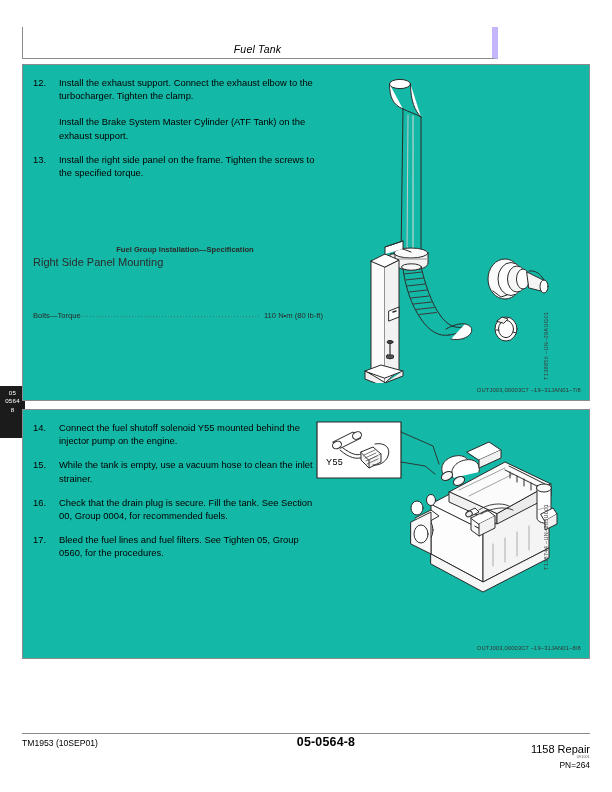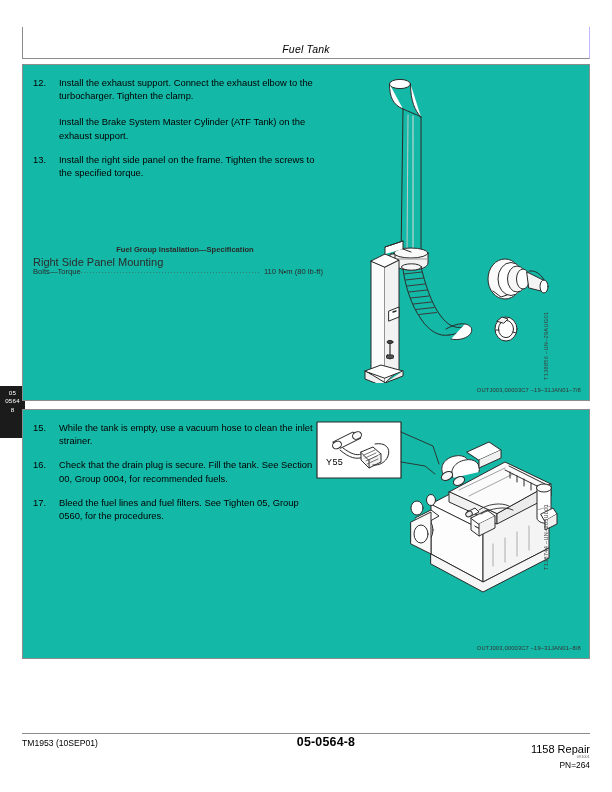--- a/index.html
+++ b/index.html
@@ -14,24 +14,24 @@
     font-family: "Liberation Sans", sans-serif;
     color: #000000;
     overflow: hidden;
   }
 
   
   .page-header {
     position: absolute;
     left: 22px;
     top: 27px;
-    width: 568px;
+    width: 476px;
     height: 32px;
     border-left: 1px solid #8c8c8c;
-    border-right: 1px solid #c4b5fd;
+    border-right: 6px solid #c4b5fd;
     border-bottom: 1px solid #8c8c8c;
     box-sizing: border-box;
   }
   .page-header .hdr-title {
     position: absolute;
     left: 0;
     right: 0;
     bottom: 3px;
     text-align: center;
     font-style: italic;
@@ -99,21 +99,21 @@
   }
   .spec-subject {
     font-size: 11px;
   }
   .spec-row {
     display: flex;
     align-items: flex-end;
     font-size: 7.6px;
     white-space: nowrap;
   }
-  .spec-row .spec-label { flex: 0 0 auto; }
+  .spec-row .spec-label { flex: 0 0 auto; margin-top: 44px; }
   .spec-row .dots {
     flex: 1 1 auto;
     overflow: hidden;
     white-space: nowrap;
     letter-spacing: 1px;
     font-size: 7.2px;
     position: relative;
     top: -1px;
     color: #4a4a4a;
   }
@@ -346,20 +346,24 @@
 
   <div class="fig-caption" id="cap-1">OUTJ003,00003C7   –19–31JAN01–7/8</div>
 </div>
 
 <div class="fig-id" id="fig-id-1">T138856  –UN–29AUG01</div>
 
 <div class="content-box" id="box-bottom">
 
   <div class="steps">
 
+    <div class="step">
+      <span class="num">14.</span>
+      <p class="para">Connect the fuel shutoff solenoid Y55 mounted behind the injector pump on the engine.</p>
+    </div>
 
     <div class="step">
       <span class="num">15.</span>
       <p class="para">While the tank is empty, use a vacuum hose to clean the inlet strainer.</p>
     </div>
 
     <div class="step">
       <span class="num">16.</span>
       <p class="para">Check that the drain plug is secure. Fill the tank. See Section 00, Group 0004, for recommended fuels.</p>
     </div>

